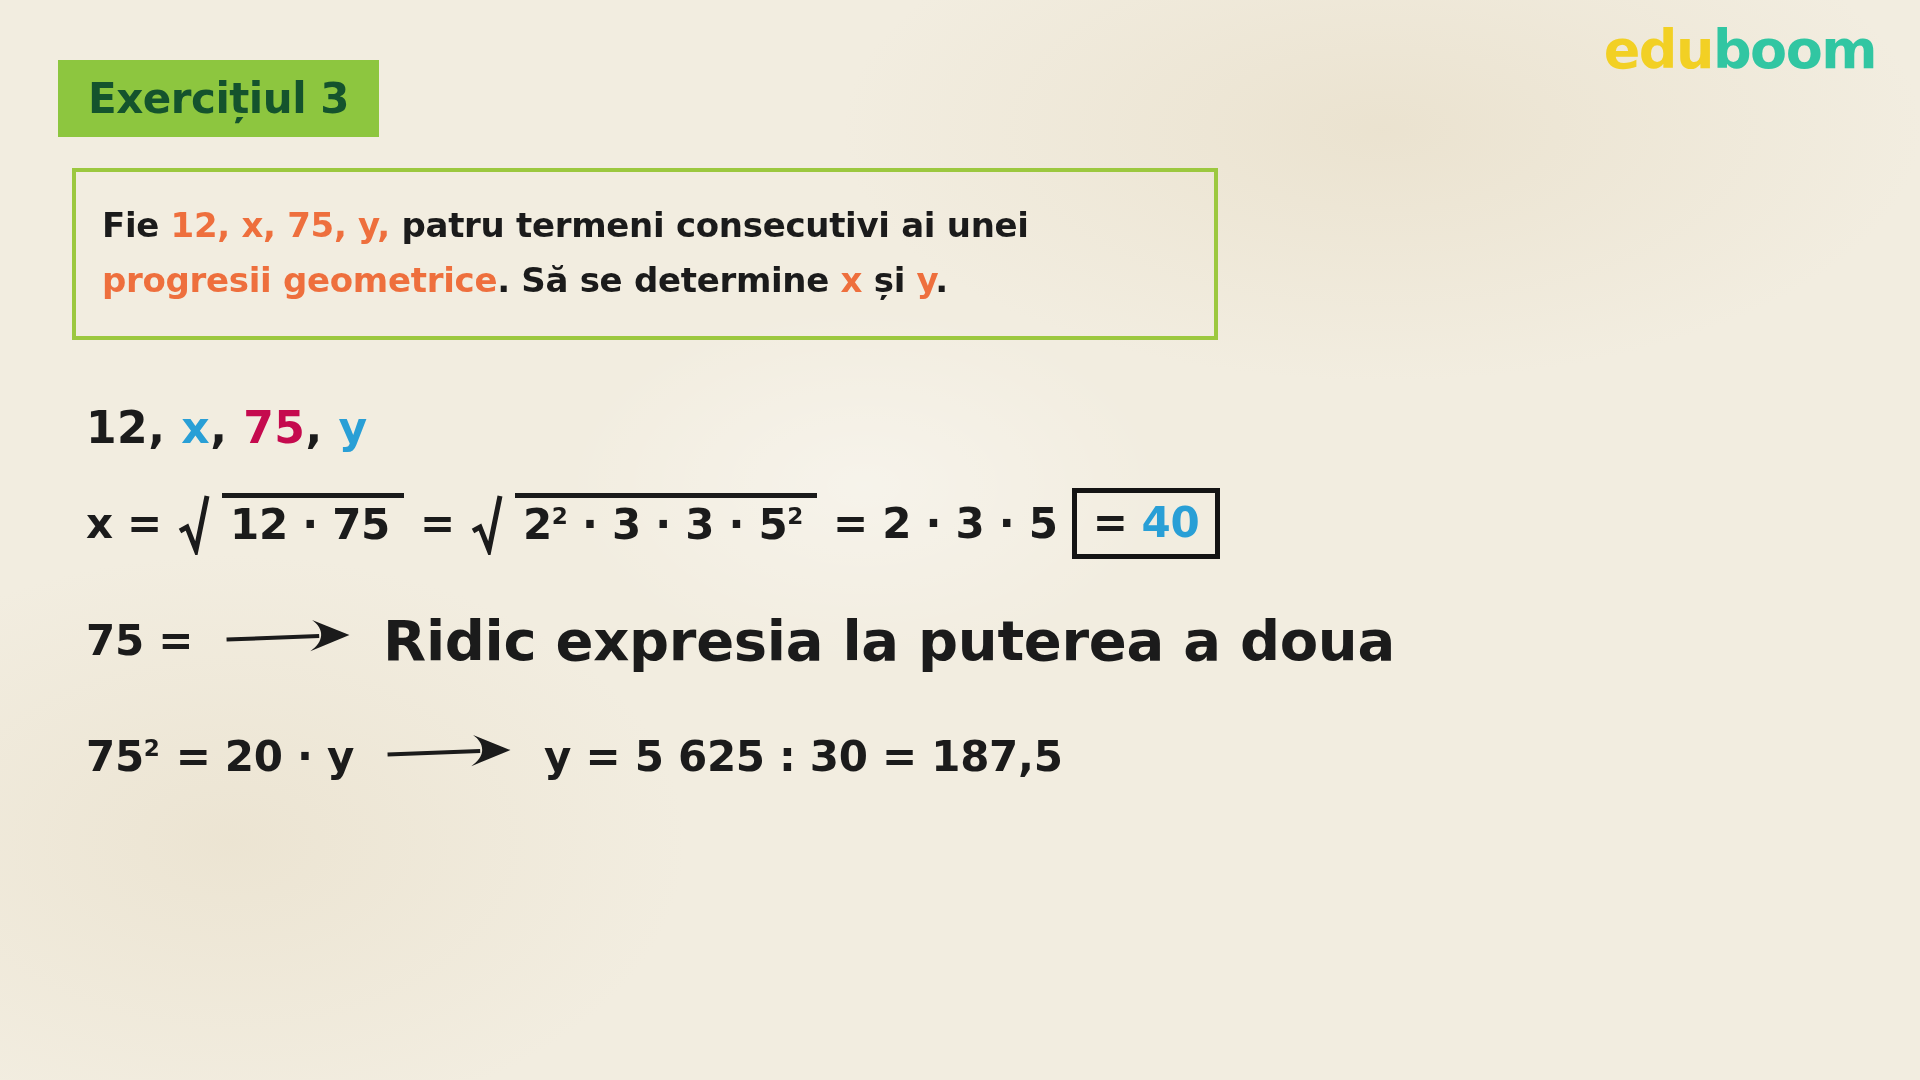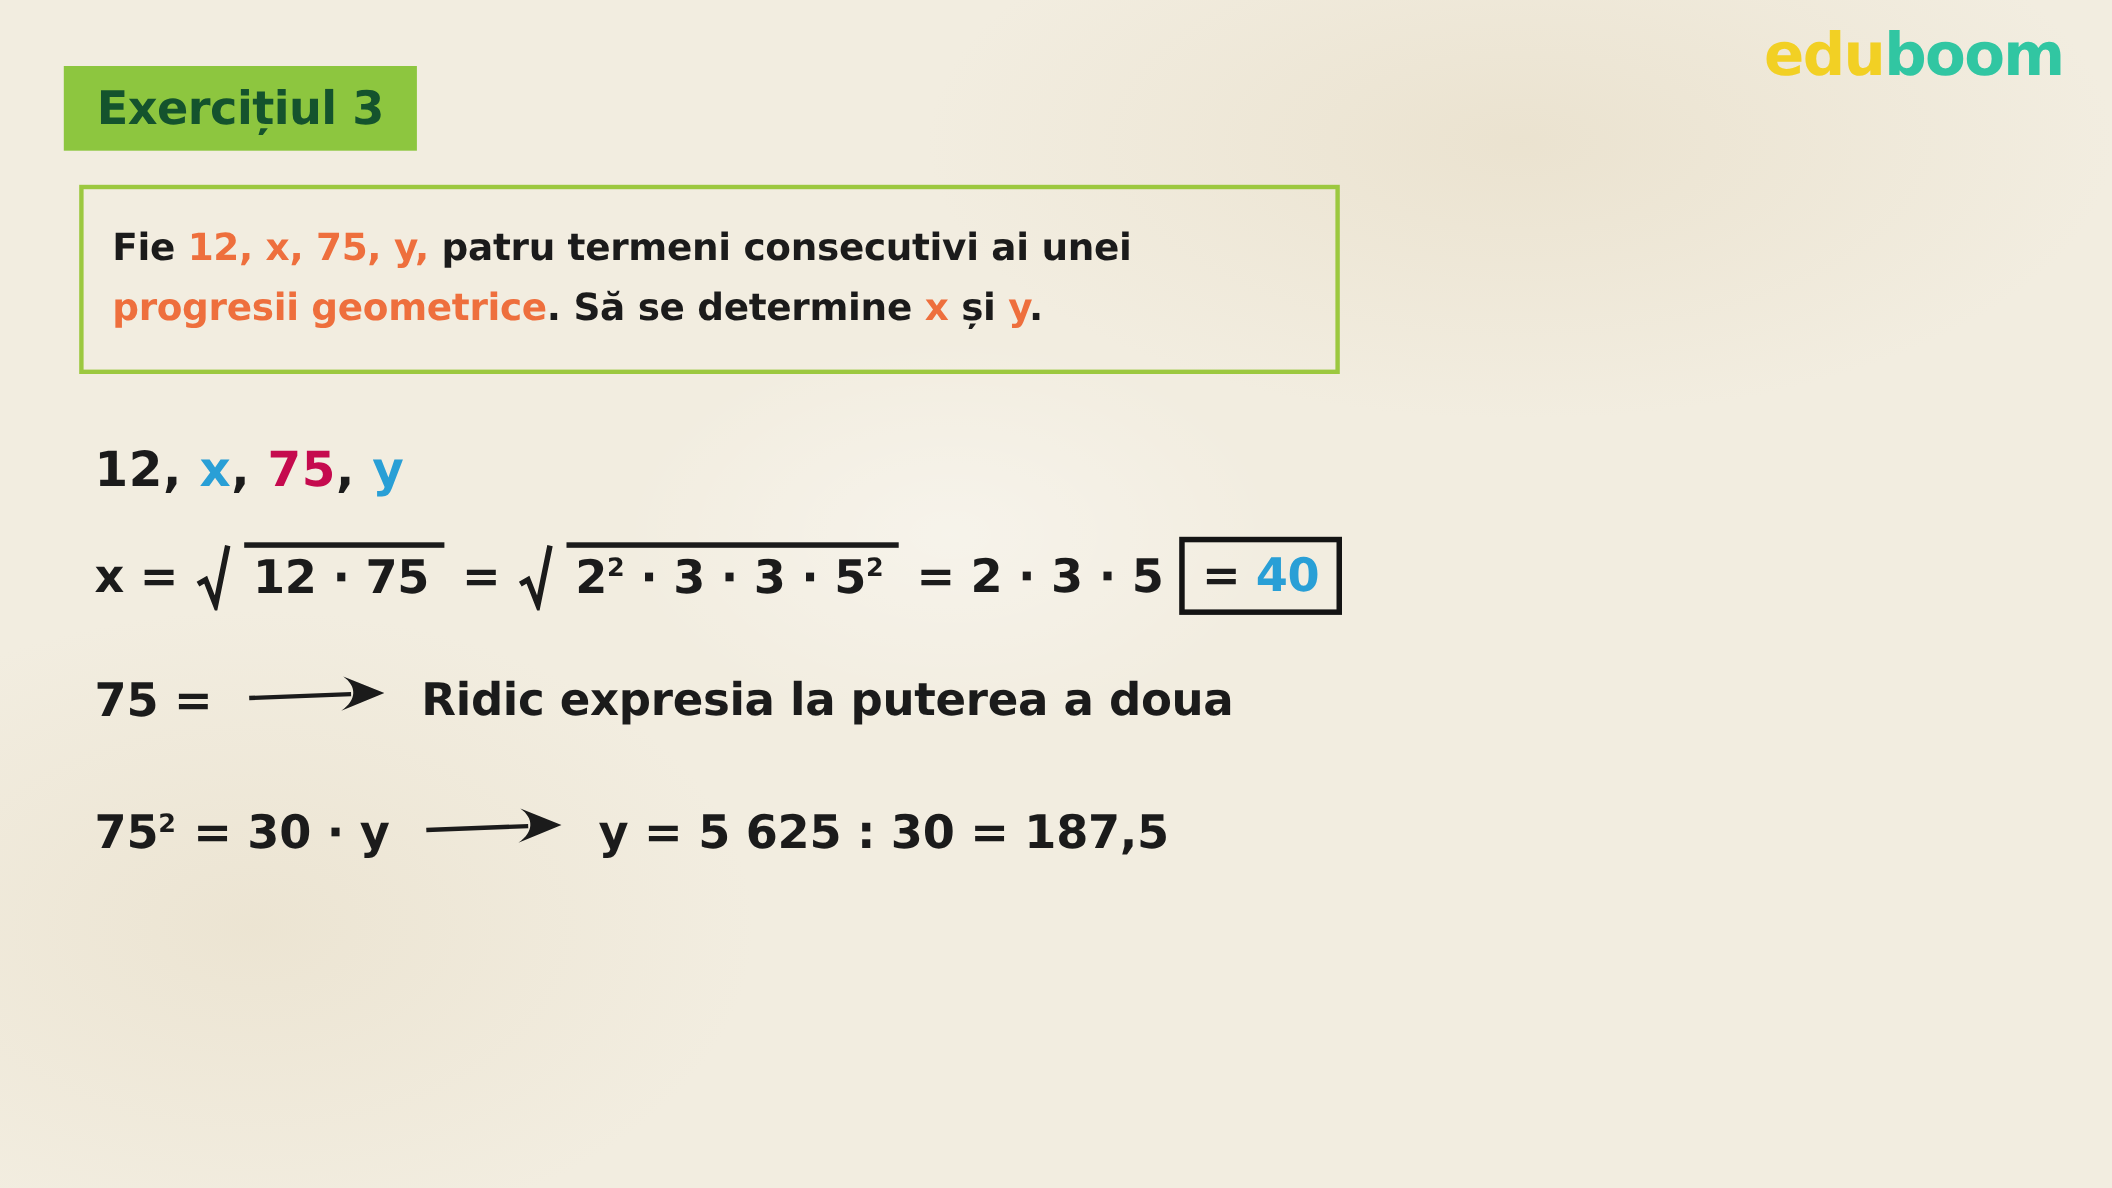--- a/index.html
+++ b/index.html
@@ -55,21 +55,21 @@
   .under{border-top:5px solid var(--ink);padding:3px 14px 4px 8px;line-height:1.15;margin-left:16px;}
   sup{font-size:.55em;}
 
   .resultbox{
     display:inline-flex;align-items:center;gap:14px;
     border:5px solid #141414;padding:5px 16px 7px 16px;margin-left:-2px;
   }
 
   .arrow{display:inline-block;margin:0 14px;}
 
-  .note{font-size:41px;}
+  .note{font-size:56px;}
 
   .logo{
     position:absolute;right:44px;top:18px;font-size:54px;letter-spacing:-1.5px;
   }
   .logo .edu{color:var(--logo-yellow);margin-left:44px;}
   .logo .boom{color:var(--logo-teal);}
 </style>
 </head>
 <body>
 
@@ -122,21 +122,21 @@
     <svg width="130" height="46" viewBox="0 0 146 50">
       <path d="M4 29 L108 25" stroke="#1b1b1b" stroke-width="4.5" fill="none"></path>
       <path d="M142 24 L100 7 C114 17 114 31 98 42 Z" fill="#1b1b1b"></path>
     </svg>
   </span>
   <span class="note">Ridic expresia la puterea a doua</span>
 </div>
 
 <div class="eqrow" id="eq3">
   <span><span>75</span><sup>2</sup></span>
-  <span>= 30 · y</span>
+  <span>= 20 · y</span>
   <span class="arrow">
     <svg width="130" height="46" viewBox="0 0 146 50">
       <path d="M4 29 L108 25" stroke="#1b1b1b" stroke-width="4.5" fill="none"></path>
       <path d="M142 24 L100 7 C114 17 114 31 98 42 Z" fill="#1b1b1b"></path>
     </svg>
   </span>
   <span>y = 5 625 : 30 = 187,5</span>
 </div>
 
 </body></html>

